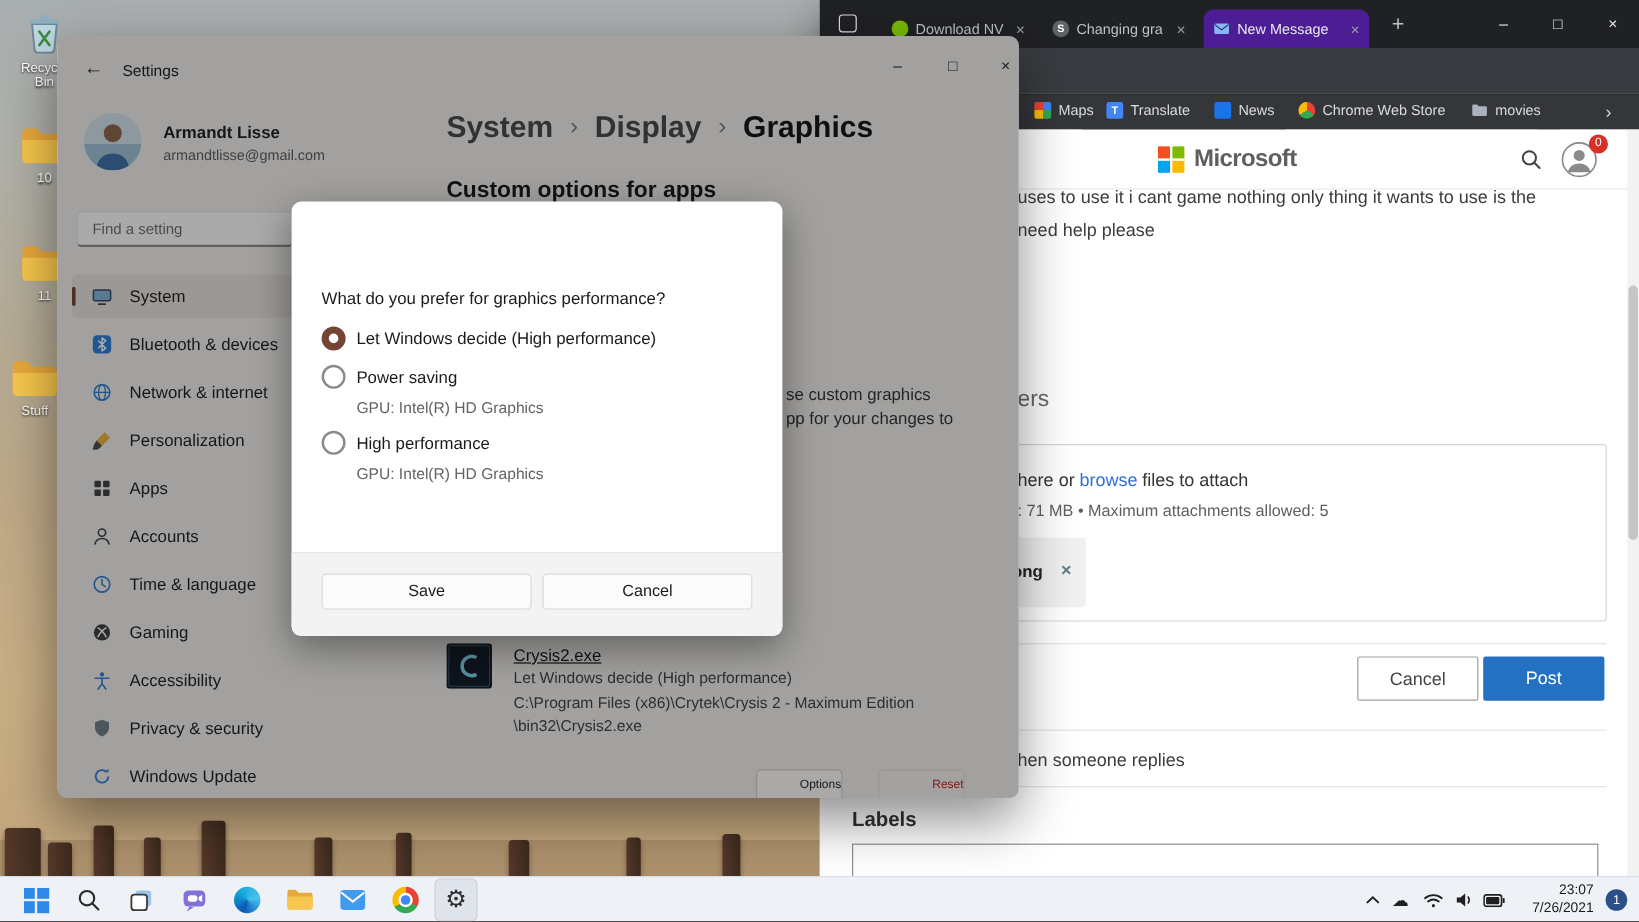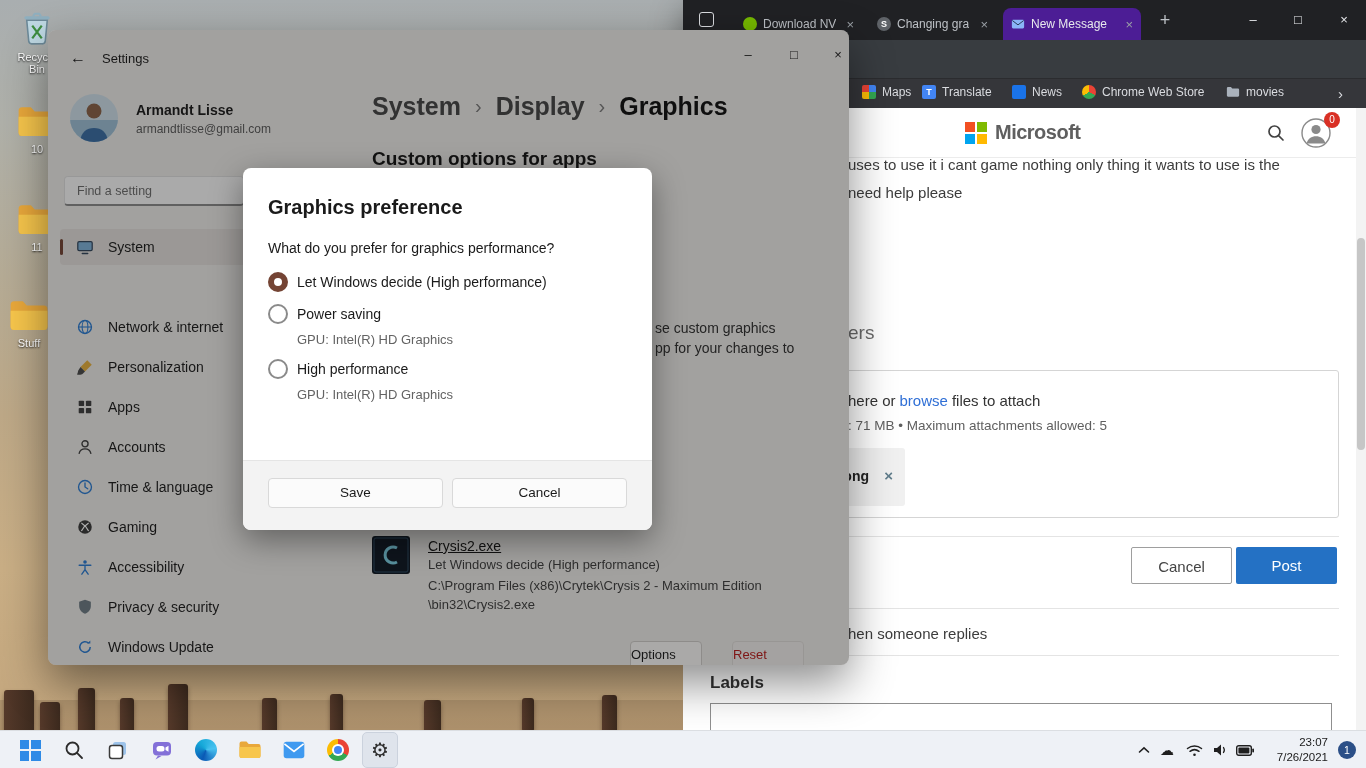--- a/index.html
+++ b/index.html
@@ -76,21 +76,21 @@
   .nav.sel::before{content:"";position:absolute;left:0;top:10px;width:3px;height:16px;border-radius:2px;background:var(--accent);}
   .nav svg{flex:0 0 auto;}
   .crumbs{position:absolute;left:324px;top:62px;font-size:25px;font-weight:600;color:#454545;display:flex;gap:14px;align-items:center;white-space:nowrap;}
   .crumbs .sep{font-size:20px;color:#7a7a7a;font-weight:400;}
   .crumbs .last{color:#101010;}
   .sw-h2{position:absolute;left:324px;top:118px;font-size:19px;font-weight:bold;color:#151515;white-space:nowrap;}
   .clip{position:absolute;left:607px;font-size:14px;color:#2f2f2f;white-space:nowrap;}
   .appicon{position:absolute;left:324px;top:506px;}
   .app-name{position:absolute;left:380px;top:508px;font-size:14px;color:#141414;text-decoration:underline;}
   .app-sub{position:absolute;left:380px;font-size:13px;color:#3f3f3f;white-space:nowrap;}
-  .sw-btn{position:absolute;top:611px;width:72px;height:28px;text-align:left;line-height:26px;font-size:13px;border-radius:4px;}
+  .sw-btn{position:absolute;top:611px;width:72px;height:28px;text-align:right;line-height:26px;font-size:10px;border-radius:4px;}
   .sw-opt{left:582px;background:#faf9f8;border:1px solid #d0cdca;color:#1b1b1b;}
   .sw-reset{left:684px;background:#f1efed;border:1px solid #e0ddda;color:#b91c1c;}
   .sw-dim{position:absolute;inset:0;background:rgba(15,15,15,.34);z-index:5;}
   
   .dlg{position:absolute;left:195px;top:138px;width:409px;height:362px;background:#fff;border-radius:8px;box-shadow:0 10px 32px rgba(0,0,0,.4);z-index:10;}
   .dlg-title{position:absolute;left:25px;top:28px;font-size:20px;font-weight:600;color:#1a1a1a;}
   .dlg-q{position:absolute;left:25px;top:72px;font-size:14px;color:#1a1a1a;}
   .radio{position:absolute;left:25px;width:20px;height:20px;border-radius:50%;background:#fff;border:2px solid #8a8a8a;}
   .radio.sel{border:6px solid var(--accent);}
   .ropt{position:absolute;left:54px;font-size:14px;color:#1a1a1a;}
@@ -304,20 +304,27 @@
     <span class="sw-email">armandtlisse@gmail.com</span>
     <input class="sw-search" placeholder="Find a setting" style="">
 
     <div class="nav sel" style="top:199px">
       <svg width="18" height="18" viewBox="0 0 20 20">
           <rect x="2" y="4" width="16" height="10" rx="1.5" fill="#7fb2da" stroke="#33465c" stroke-width="1.4"></rect>
           <path d="M7 17.2h6" stroke="#33465c" stroke-width="1.6" stroke-linecap="round"></path>
         </svg>
       <span>System</span>
     </div>
+    <div class="nav" style="top:239px">
+      <svg width="18" height="18" viewBox="0 0 20 20">
+          <rect x="1.5" y="1.5" width="17" height="17" rx="4" fill="#2b7cd3"></rect>
+          <path d="M6.5 6.5l7 7L10 16V4l3.5 2.5-7 7" fill="none" stroke="#fff" stroke-width="1.3" stroke-linejoin="round"></path>
+        </svg>
+      <span>Bluetooth &amp; devices</span>
+    </div>
     <div class="nav" style="top:279px">
       <svg width="18" height="18" viewBox="0 0 20 20">
           <circle cx="10" cy="10" r="7.2" fill="none" stroke="#2b7cd3" stroke-width="1.5"></circle>
           <ellipse cx="10" cy="10" rx="3.2" ry="7.2" fill="none" stroke="#2b7cd3" stroke-width="1.2"></ellipse>
           <path d="M2.8 10h14.4" stroke="#2b7cd3" stroke-width="1.2"></path>
         </svg>
       <span>Network &amp; internet</span>
     </div>
     <div class="nav" style="top:319px">
       <svg width="18" height="18" viewBox="0 0 20 20">
@@ -398,21 +405,20 @@
     <div class="app-name">Crysis2.exe</div>
     <div class="app-sub" style="top:527px">Let Windows decide (High performance)</div>
     <div class="app-sub" style="top:548px">C:\Program Files (x86)\Crytek\Crysis 2 - Maximum Edition</div>
     <div class="app-sub" style="top:567px">\bin32\Crysis2.exe</div>
     <div class="sw-btn sw-opt">Options</div>
     <div class="sw-btn sw-reset">Reset</div>
 
     <div class="sw-dim"></div>
 
     <div class="dlg">
-      <div class="dlg-title">Graphics preference</div>
       <div class="dlg-q">What do you prefer for graphics performance?</div>
       <span class="radio sel" style="top:104px"></span>
       <span class="ropt" style="top:106px">Let Windows decide (High performance)</span>
       <span class="radio" style="top:136px"></span>
       <span class="ropt" style="top:138px">Power saving</span>
       <span class="rsub" style="top:164px">GPU: Intel(R) HD Graphics</span>
       <span class="radio" style="top:191px"></span>
       <span class="ropt" style="top:193px">High performance</span>
       <span class="rsub" style="top:219px">GPU: Intel(R) HD Graphics</span>
       <div class="dlg-foot">

